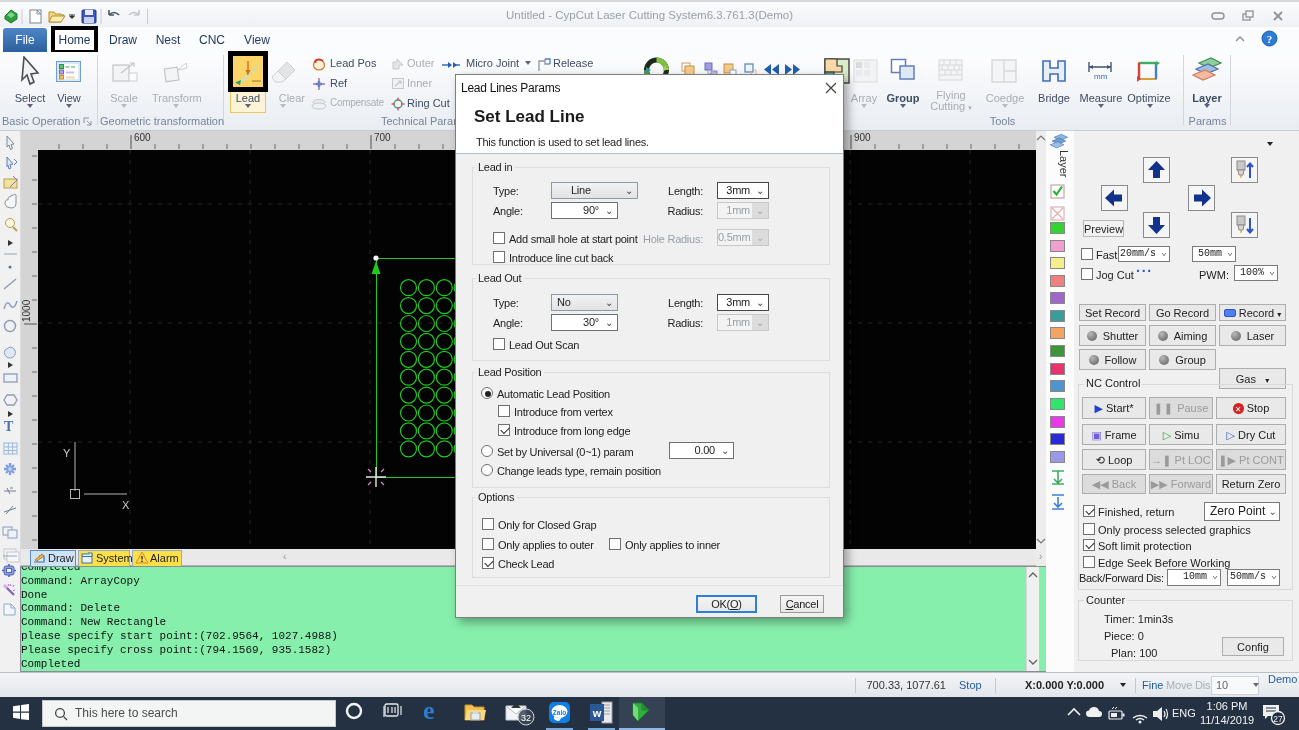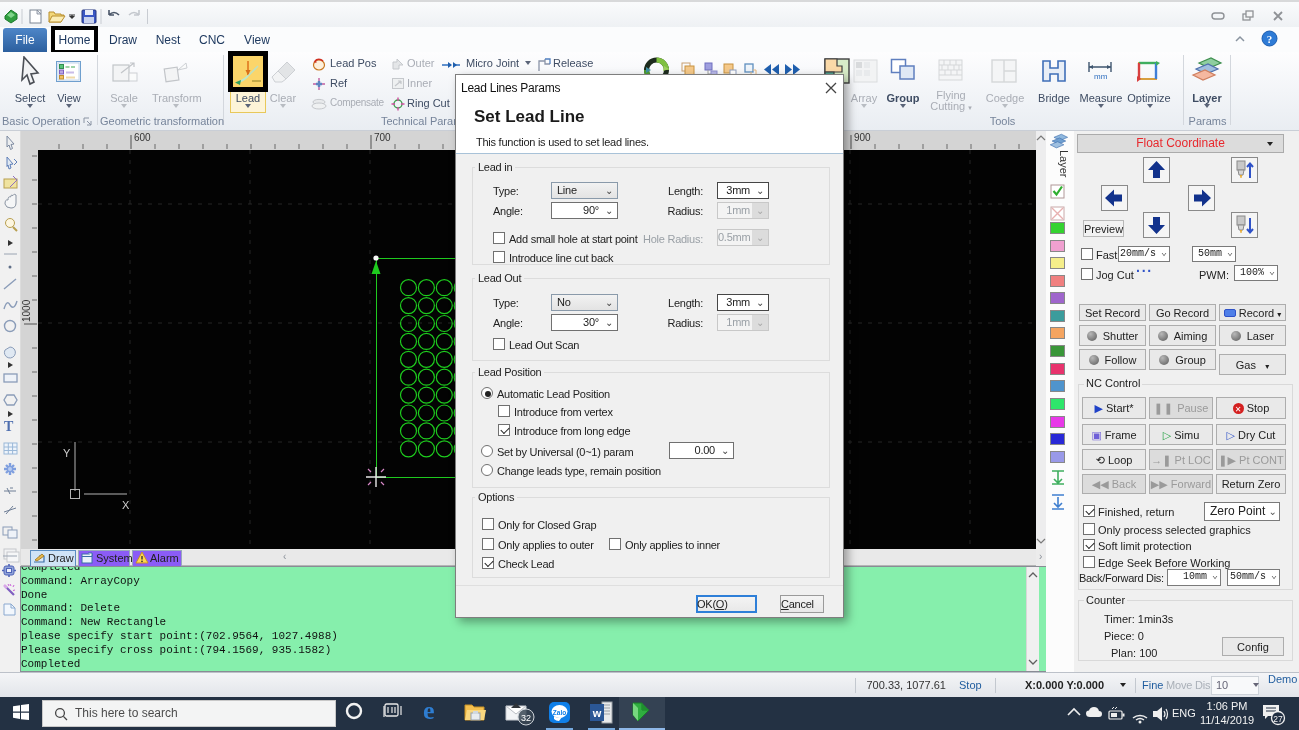--- a/index.html
+++ b/index.html
@@ -26,21 +26,21 @@
 #leftbar{left:0;top:131px;width:21px;height:541px;background:#f1f1f1;border-right:1px solid #dcdcdc}
 
 #corner{left:21px;top:131px;width:17px;height:19px;background:#d4d4d4}
 #hruler{left:38px;top:131px;width:998px;height:19px;background:#d4d4d4;overflow:hidden}
 #vruler{left:21px;top:150px;width:17px;height:399px;background:#d4d4d4;overflow:hidden}
 
 #canvas{left:38px;top:150px;width:998px;height:399px;background:#030303;overflow:hidden}
 #vscroll{left:1036px;top:131px;width:10px;height:441px;background:#ededee}
 
 #tabstrip{left:21px;top:549px;width:1015px;height:17px;background:#e9e9e9;border-bottom:1px solid #b5b5b5}
-.dtab{top:550px;height:16px;background:#8b5cf6;border:1px solid #9ab;border-bottom:none;font-size:11px;line-height:15px;padding-left:17px}
+.dtab{top:550px;height:16px;background:#fde047;border:1px solid #9ab;border-bottom:none;font-size:11px;line-height:15px;padding-left:17px}
 
 #console{left:20px;top:566px;width:1116px;height:106px;background:#86efac;border:1px solid #898c95;font-family:"Liberation Mono",monospace;font-size:11px;line-height:13.8px;color:#111;padding:0 0 0 0;overflow:hidden}
 
 #layerstrip{left:1046px;top:131px;width:28px;height:541px;background:#fcfcfc}
 #rightpanel{left:1074px;top:131px;width:225px;height:541px;background:#f0f0f0}
 .arrowbtn{width:27px;height:26px;background:#f5f5f5;border:1px solid #8a8a8a}
 .rbtn{background:#e9e9e9;border:1px solid #adadad;font-size:11px;color:#222;text-align:center}
 .cb{width:12px;height:12px;background:#fff;border:1px solid #707070;display:inline-block}
 .combo{background:#fff;border:1px solid #7a7a7a;font-size:11px;text-align:right}
 .grp{border:1px solid #d9d9d9}
@@ -62,24 +62,25 @@
 .dgrp{border:1px solid #dcdcdc}
 .dlbl{background:#f0f0f0;padding:0 3px}
 .dcombo{background:#fff;border:1px solid #707070;text-align:right;padding-right:18px;line-height:15px}
 .dcombo.sel{background:linear-gradient(#f2f2f2,#e3e3e3);border-color:#8a9aaa}
 .dcombo.foc{border-color:#464646}
 .dcombo.dis{background:#f3f3f3;border-color:#c8c8c8;color:#9aa0a6}
 .dcombo.dis .chev2{background:#dcdcdc;color:#a8a8a8}
 .chev2{position:absolute;right:0;top:0;width:16px;height:100%;text-align:center;color:#444;font-size:10px}
 .rd{width:12px;height:12px;border-radius:50%;background:#fff;border:1px solid #707070;display:inline-block}
 .rd.on::after{content:"";position:absolute;left:3px;top:3px;width:6px;height:6px;border-radius:50%;background:#222}
-.dbtn{background:linear-gradient(#f4f4f4,#e8e8e8);border:1px solid #9a9a9a;text-align:left;line-height:16px}
+.dbtn{background:linear-gradient(#f4f4f4,#e8e8e8);border:1px solid #9a9a9a;text-align:center;line-height:16px}
 </style></head><body>
 <div id="app">
   <div class="abs" id="titlebar">
+      <div class="abs" id="title">Untitled - CypCut Laser Cutting System6.3.761.3(Demo)</div>
     <svg class="abs" style="left:3px;top:5px" width="145" height="19" viewBox="0 0 145 19">
       <path d="M2 9 L8 3 L14 7 L14 12 L8 16 L2 12 Z" fill="#2f9e3f" stroke="#1c7a2c"></path>
       <path d="M4 8 L8 5 L12 8 L8 11 Z" fill="#7fd48a"></path>
       <rect x="18.5" y="2" width="1" height="15" fill="#c8ccd2"></rect>
       <rect x="27" y="3" width="11" height="13" fill="#fff" stroke="#7d8694"></rect>
       <path d="M34 3 L38 7 L34 7 Z" fill="#dfe5ec" stroke="#7d8694" stroke-width=".8"></path>
       <path d="M46 8 L46 5 L51 5 L52 7 L58 7 L58 8 L61 8 L58 15 L46 15 Z" fill="#f3d87a" stroke="#b98f2f"></path>
       <path d="M46 15 L49 9 L62 9 L58 15 Z" fill="#fbedb5" stroke="#b98f2f"></path>
       <path d="M66 8 L72 8 M69 10.5 L69 8" stroke="#333" stroke-width="1.2" fill="none"></path>
       <path d="M66 9 L69 12 L72 9 Z" fill="#333"></path>
@@ -172,21 +173,21 @@
         <path d="M2 26.5 L8 24 L7 29 Z" fill="#2f9f5f"></path>
         <path d="M19 25 L28 25" stroke="#b89f3f" stroke-width="1.6"></path>
       </svg>
     <div class="abs" style="left:226px;top:40px;width:44px;text-align:center;color:#3e4c63">Lead</div>
     <div class="abs arrdn" style="left:245px;top:52px"></div>
 
     <svg class="abs" style="left:270px;top:7px" width="27" height="26" viewBox="0 0 27 26">
         <path d="M8 12 L17 3 L25 11 L16 20 Z" fill="#e2e4e6" stroke="#cdd0d4"></path>
         <path d="M8 12 L16 20 L12 23 L5 23 L2 18 Z" fill="#f2f3f4" stroke="#cdd0d4"></path>
       </svg>
-    <div class="abs gray" style="left:261px;top:40px;width:44px;text-align:center">Clear</div>
+    <div class="abs gray" style="left:261px;top:40px;width:44px;text-align:right">Clear</div>
     <div class="abs arrdn gr" style="left:280px;top:52px"></div>
 
     <svg class="abs" style="left:312px;top:5px" width="15" height="14" viewBox="0 0 15 14">
         <ellipse cx="7" cy="8" rx="5.5" ry="5" fill="#fdf0dc" stroke="#c87820" stroke-width="1.2"></ellipse>
         <path d="M11 4 A 5.5 5 40 0 0 3 4" stroke="#d03020" stroke-width="1.6" fill="none"></path>
         <path d="M1.5 5 L4 3 L4.5 6 Z" fill="#d03020"></path>
       </svg>
     <div class="abs smallbtn" style="left:330px;top:5px">Lead Pos</div>
     <svg class="abs" style="left:312px;top:25px" width="15" height="14" viewBox="0 0 15 14">
         <path d="M7 1 L7 13 M1 7 L13 7" stroke="#c05fa0" stroke-width="1.4"></path>
@@ -669,21 +670,20 @@
     <div class="abs sq" style="left:4px;top:267px;background:#2ee66b"></div>
     <div class="abs sq" style="left:4px;top:285px;background:#e838e8"></div>
     <div class="abs sq" style="left:4px;top:302px;background:#2929d6"></div>
     <div class="abs sq" style="left:4px;top:320px;background:#9999e8"></div>
     <svg class="abs" style="left:4px;top:338px" width="16" height="42" viewBox="0 0 16 42">
       <path d="M2 2 L14 2 M8 2 L8 14 M4 10 L8 14 L12 10 M2 15 L14 15" stroke="#3faf5f" fill="none" stroke-width="1.6"></path>
       <path d="M2 26 L14 26 M8 28 L8 38 M4 34 L8 38 L12 34 M2 40 L14 40" stroke="#3f7fcf" fill="none" stroke-width="1.6"></path>
     </svg>
   </div>
   <div class="abs" id="rightpanel"></div>
-  <div class="abs" style="left:1077px;top:134px;width:207px;height:19px;background:#dcdcdc;border:1px solid #ababab;text-align:center;line-height:17px;color:#e8282d;font-size:12px">Float Coordinate</div>
   <div class="abs arrdn" style="left:1267px;top:142px;border-top-color:#222"></div>
   <div class="abs arrowbtn" style="left:1143px;top:157px"><svg width="25" height="24" viewBox="0 0 25 24">
         <path d="M12.5 3 L21 12 L16 12 L16 20 L9 20 L9 12 L4 12 Z" fill="#12328c"></path>
       </svg></div>
   <div class="abs arrowbtn" style="left:1101px;top:185px"><svg width="25" height="24" viewBox="0 0 25 24">
         <path d="M3 12 L12 3.5 L12 8.5 L20 8.5 L20 15.5 L12 15.5 L12 20.5 Z" fill="#12328c"></path>
       </svg></div>
   <div class="abs arrowbtn" style="left:1188px;top:185px"><svg width="25" height="24" viewBox="0 0 25 24">
         <path d="M22 12 L13 3.5 L13 8.5 L5 8.5 L5 15.5 L13 15.5 L13 20.5 Z" fill="#12328c"></path>
       </svg></div>
@@ -715,21 +715,21 @@
   <div class="abs" style="left:1199px;top:269px">PWM:</div>
   <div class="abs combo mono" style="left:1234px;top:265px;width:44px;height:16px">100%<span class="chev">⌄</span></div>
   <div class="abs rbtn" style="left:1079px;top:304px;width:67px;height:17px;line-height:16px">Set Record</div>
   <div class="abs rbtn" style="left:1149px;top:304px;width:67px;height:17px;line-height:16px">Go Record</div>
   <div class="abs rbtn" style="left:1219px;top:304px;width:67px;height:17px;line-height:16px"><span style="display:inline-block;width:12px;height:8px;background:#4f7fe8;border:1px solid #2f52c8;border-radius:2px;margin-right:3px"></span>Record <span style="font-size:8px">▾</span></div>
   <div class="abs rbtn led" style="left:1079px;top:325px;width:67px;height:21px;line-height:20px">Shutter</div>
   <div class="abs rbtn led" style="left:1149px;top:325px;width:67px;height:21px;line-height:20px">Aiming</div>
   <div class="abs rbtn led" style="left:1219px;top:325px;width:67px;height:21px;line-height:20px">Laser</div>
   <div class="abs rbtn led" style="left:1079px;top:349px;width:67px;height:21px;line-height:20px">Follow</div>
   <div class="abs rbtn led" style="left:1149px;top:349px;width:67px;height:21px;line-height:20px">Group</div>
-  <div class="abs rbtn" style="left:1219px;top:354px;width:67px;height:21px;line-height:20px">Gas&nbsp;&nbsp;&nbsp;<span style="font-size:8px">▾</span></div>
+  <div class="abs rbtn" style="left:1219px;top:368px;width:67px;height:21px;line-height:20px">Gas&nbsp;&nbsp;&nbsp;<span style="font-size:8px">▾</span></div>
   <div class="abs grp" style="left:1078px;top:384px;width:215px;height:206px"></div>
   <div class="abs grplbl" style="left:1084px;top:377px">NC Control</div>
   <div class="abs rbtn" style="left:1082px;top:397px;width:64px;height:22px;line-height:21px"><span style="color:#1f42c8">▶</span> Start*</div>
   <div class="abs rbtn dis" style="left:1149px;top:397px;width:64px;height:22px;line-height:21px"><span style="letter-spacing:1px">❚❚</span> Pause</div>
   <div class="abs rbtn" style="left:1216px;top:397px;width:70px;height:22px;line-height:21px"><span class="stopico"></span> Stop</div>
   <div class="abs rbtn" style="left:1082px;top:424px;width:64px;height:21px;line-height:20px"><span style="color:#6f5fd8">▣</span> Frame</div>
   <div class="abs rbtn" style="left:1149px;top:424px;width:64px;height:21px;line-height:20px"><span style="color:#1f9f3f">▷</span> Simu</div>
   <div class="abs rbtn" style="left:1216px;top:424px;width:70px;height:21px;line-height:20px"><span style="color:#2f52c8">▷</span> Dry Cut</div>
   <div class="abs rbtn" style="left:1082px;top:449px;width:64px;height:21px;line-height:20px">⟲ Loop</div>
   <div class="abs rbtn dis" style="left:1149px;top:449px;width:64px;height:21px;line-height:20px">→❚ Pt LOC</div>
@@ -860,21 +860,21 @@
     <svg class="abs" style="left:369px;top:7px" width="12" height="12" viewBox="0 0 12 12">
         <path d="M1 1 L11 11 M11 1 L1 11" stroke="#444" stroke-width="1.3"></path>
       </svg>
     <div class="abs" style="left:18px;top:32px;font-size:17px;font-weight:bold;color:#1a1a1a;letter-spacing:0">Set Lead Line</div>
     <div class="abs" style="left:20px;top:61px;font-size:11px;color:#222">This function is used to set lead lines.</div>
     <div class="abs" style="left:0;top:78px;width:387px;height:1px;background:#a8c2d8"></div>
 
     <div class="abs dgrp" style="left:16px;top:92px;width:358px;height:98px"></div>
     <div class="abs dlbl" style="left:19px;top:86px">Lead in</div>
     <div class="abs" style="left:37px;top:110px">Type:</div>
-    <div class="abs dcombo sel" style="left:95px;top:107px;width:67px;height:17px;text-align:left;padding-left:5px">Line<span class="chev2">⌄</span></div>
+    <div class="abs dcombo sel" style="left:95px;top:107px;width:87px;height:17px;text-align:left;padding-left:19px">Line<span class="chev2">⌄</span></div>
     <div class="abs" style="left:187px;top:110px;width:60px;text-align:right">Length:</div>
     <div class="abs dcombo foc" style="left:261px;top:107px;width:52px;height:17px">3mm<span class="chev2">⌄</span></div>
     <div class="abs" style="left:37px;top:130px">Angle:</div>
     <div class="abs dcombo" style="left:95px;top:127px;width:67px;height:17px">90°<span class="chev2">⌄</span></div>
     <div class="abs" style="left:187px;top:130px;width:60px;text-align:right">Radius:</div>
     <div class="abs dcombo dis" style="left:261px;top:127px;width:52px;height:17px">1mm<span class="chev2">⌄</span></div>
     <span class="abs cb" style="left:37px;top:157px"></span>
       <div class="abs" style="left:53px;top:158px">Add small hole at start point</div>
     <div class="abs" style="left:177px;top:158px;width:70px;text-align:right;color:#9aa0a6">Hole Radius:</div>
     <div class="abs dcombo dis" style="left:261px;top:154px;width:52px;height:17px">0.5mm<span class="chev2">⌄</span></div>

